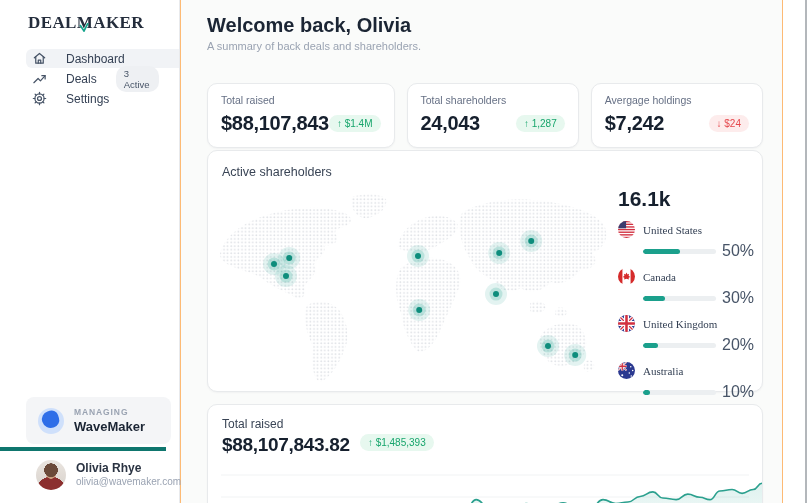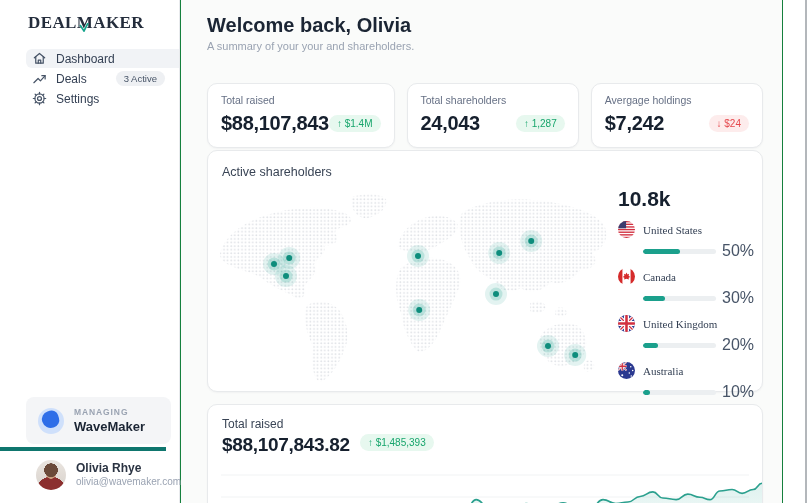--- a/index.html
+++ b/index.html
@@ -1,26 +1,26 @@
 <!DOCTYPE html>
 <html><head>
 <meta charset="utf-8">
 <style>
   * { margin:0; padding:0; box-sizing:border-box; }
   html,body { background:#fff; }
   body { font-family:"Liberation Sans", sans-serif; color:#1b2534; }
-  .app { position:relative; width:807px; height:503px; background:#15803d; overflow:hidden; }
+  .app { position:relative; width:807px; height:503px; background:#fdba74; overflow:hidden; }
 
   
   .sidebar { position:absolute; left:0; top:0; width:180px; height:100%; background:#fff; border-right:1px solid #e8eaed; }
   .logo { position:absolute; left:28px; top:13px; font-family:"Liberation Serif", serif; font-weight:700; font-size:17px; letter-spacing:.4px; color:#242d3c; white-space:nowrap; }
   .logo .m-wrap { position:relative; display:inline-block; }
   .logo .m-check { position:absolute; left:2px; top:4px; }
   .nav { position:absolute; left:26px; right:0; top:49px; }
-  .nav-item { display:flex; align-items:center; gap:9px; height:19px; padding:0 8px 0 6px; margin-bottom:1px; border-radius:6px 0 0 6px; font-size:12px; color:#344054; cursor:pointer; }
+  .nav-item { display:flex; align-items:center; gap:19px; height:19px; padding:0 14px 0 6px; margin-bottom:1px; border-radius:6px 0 0 6px; font-size:12px; color:#344054; cursor:pointer; }
   .nav-item.active { background:#f1f3f6; }
   .nav-item .nicon { display:flex; align-items:center; color:#475467; }
   .nav-badge { margin-left:auto; margin-right:6px; background:#eef0f3; color:#475467; font-size:9.5px; padding:2px 8px; border-radius:10px; }
 
   .managing-card { position:absolute; left:26px; right:8px; bottom:59px; background:#f4f5f7; border-radius:8px; padding:10px 12px; display:flex; align-items:center; gap:10px; }
   .wm-logo { width:26px; height:26px; border-radius:50%; background:#cfe0fb; position:relative; flex:none; }
   .wm-logo::after { content:""; position:absolute; left:4px; top:3px; width:17px; height:17px; background:#2e6ee8; border-radius:55% 45% 50% 60%; transform:rotate(-18deg); }
   .managing-label { font-size:8.5px; letter-spacing:.9px; color:#9aa3b2; font-weight:700; margin-bottom:2px; }
   .managing-name { font-size:13px; font-weight:700; color:#1b2534; }
 
@@ -134,21 +134,21 @@
         <svg width="16" height="16" viewBox="0 0 20 20" fill="none" stroke="#667085" stroke-width="1.4" stroke-linecap="round" stroke-linejoin="round">
             <path d="M11 4 H7.5 C6.4 4 6 4.6 6 5.5 V14.5 C6 15.4 6.4 16 7.5 16 H11"></path>
             <path d="M9.5 10 H16.5 M14 7.5 L16.5 10 L14 12.5"></path>
           </svg>
       </span>
     </div>
   </div>
 
   <div class="main">
     <div class="page-title">Welcome back, Olivia</div>
-    <div class="page-subtitle">A summary of your your and shareholders.</div>
+    <div class="page-subtitle">A summary of back deals and shareholders.</div>
 
     <div class="stats-row">
       <div class="card stat-card">
         <div class="stat-label">Total raised</div>
         <div class="stat-value-row">
           <span class="stat-value">$88,107,843</span>
           <span class="badge" data-dir="up">↑ $1.4M</span>
         </div>
       </div>
       <div class="card stat-card">
@@ -236,21 +236,21 @@
             </g>
             <g>
               <circle cx="363.2" cy="164.05200000000002" r="11" fill="#1ba08c" opacity="0.12"></circle>
               <circle cx="363.2" cy="164.05200000000002" r="6.5" fill="#1ba08c" opacity="0.2"></circle>
               <circle cx="363.2" cy="164.05200000000002" r="3" fill="#0d8d7c"></circle>
             </g>
           </g>
       </svg>
 
       <div class="country-panel">
-        <div class="sh-total">10.8k</div>
+        <div class="sh-total">16.1k</div>
 
         <div class="crow">
           <div class="crow-top">
             <span class="flag">
                 <svg width="17" height="17" viewBox="0 0 20 20">
                   <defs>
                     <clipPath id="fc_0">
                       <circle cx="10" cy="10" r="10"></circle>
                     </clipPath>
                   </defs>

